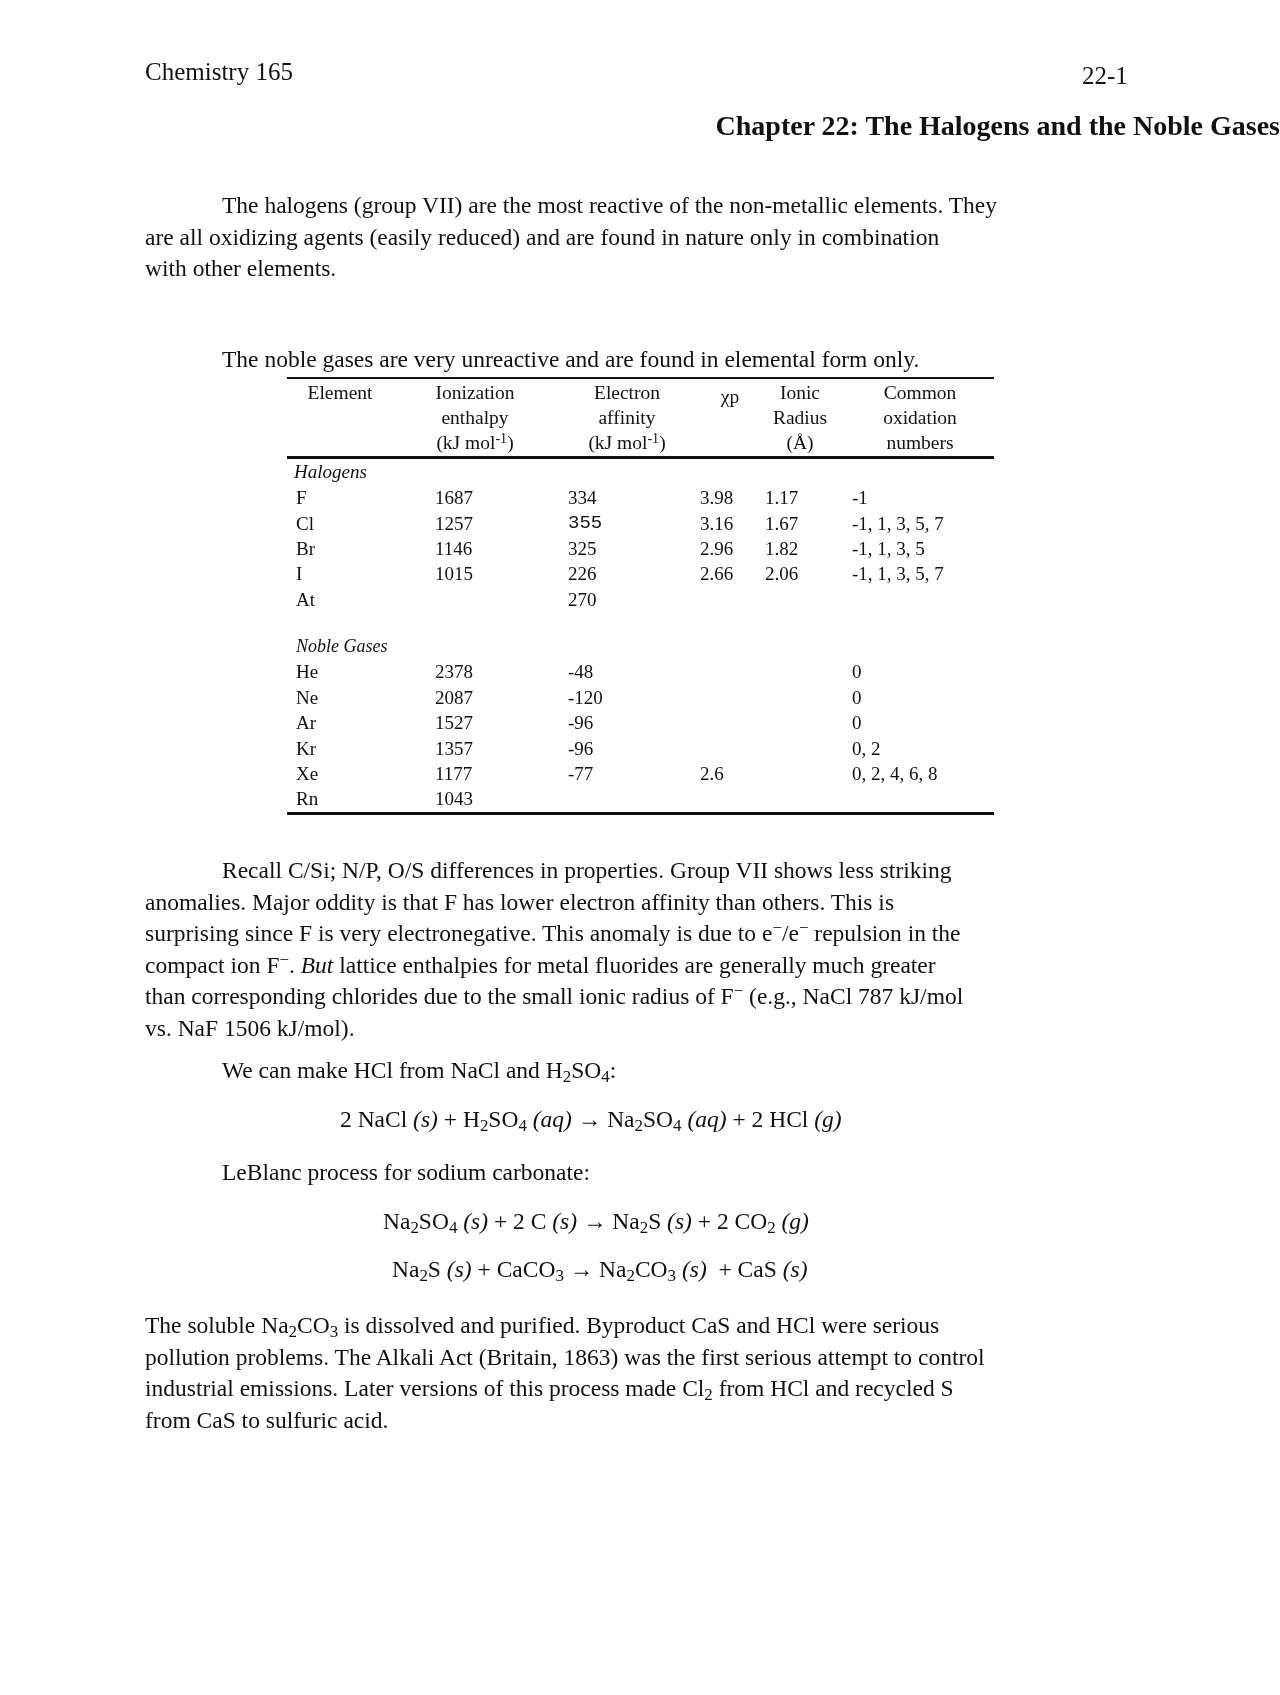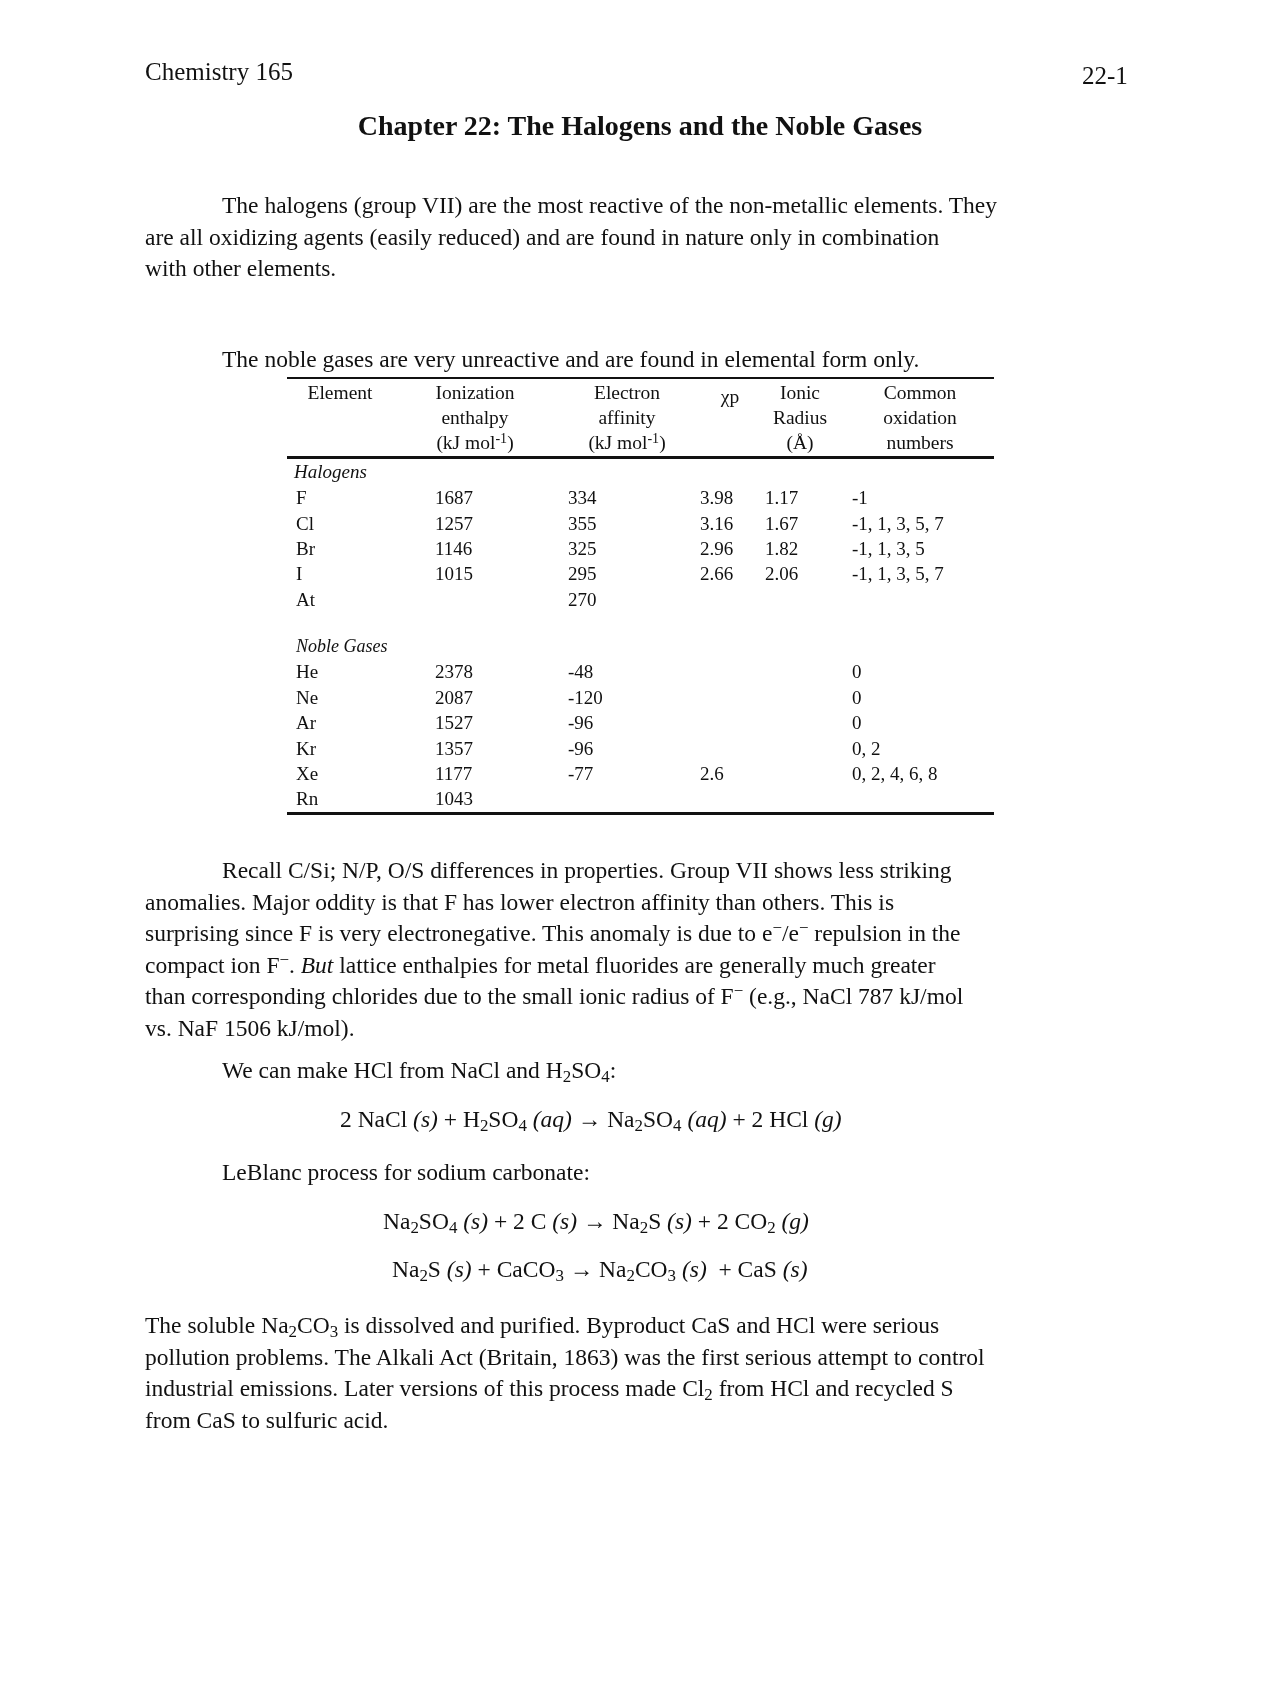--- a/index.html
+++ b/index.html
@@ -1,20 +1,20 @@
 <!DOCTYPE html>
 <html><head>
 <meta charset="utf-8">
 <style>
   html, body { margin:0; padding:0; background:#ffffff; }
   body { width:1280px; height:1695px; position:relative; overflow:hidden;
          font-family:"Liberation Serif","DejaVu Serif",serif; color:#111; }
   .abs { position:absolute; white-space:nowrap; }
   .hdr { font-size:25px; }
-  .title { font-size:28px; font-weight:bold; left:0; width:1280px; text-align:center; }
+  .title { font-size:28px; font-weight:bold; left:0; width:1280px; text-align:right; }
   .para { position:absolute; left:145px; width:990px; font-size:23.5px; line-height:31.5px; text-align:left; }
   .para .indent { display:inline-block; width:77px; }
   .line { display:block; white-space:nowrap; }
   sub { font-size:0.72em; vertical-align:-0.25em; line-height:0; }
   sup { font-size:0.72em; vertical-align:0.45em; line-height:0; }
   .rule { position:absolute; left:287px; width:707px; background:#111; }
   .th { position:absolute; font-size:19.5px; line-height:25px; text-align:center; white-space:nowrap; }
   .td { position:absolute; font-size:19px; line-height:25px; white-space:nowrap; }
   .it { font-style:italic; }
   .eq { font-size:23.5px; }
@@ -72,37 +72,37 @@
     <div class="td" style="left:296px; top:485px;">F</div>
     <div class="td" style="left:435px; top:485px;">1687</div>
     <div class="td" style="left:568px; top:485px;">334</div>
     <div class="td" style="left:700px; top:485px;">3.98</div>
     <div class="td" style="left:765px; top:485px;">1.17</div>
     <div class="td" style="left:852px; top:485px;">-1</div>
   </div>
   <div>
     <div class="td" style="left:296px; top:511px;">Cl</div>
     <div class="td" style="left:435px; top:511px;">1257</div>
-    <div class="td" style="left:568px; top:511px;">355</div>
+    <div class="td" style="left:568px; top:511px;font-family:Liberation Mono, monospace;">355</div>
     <div class="td" style="left:700px; top:511px;">3.16</div>
     <div class="td" style="left:765px; top:511px;">1.67</div>
     <div class="td" style="left:852px; top:511px;">-1, 1, 3, 5, 7</div>
   </div>
   <div>
     <div class="td" style="left:296px; top:536px;text-align:center;">Br</div>
     <div class="td" style="left:435px; top:536px;">1146</div>
     <div class="td" style="left:568px; top:536px;">325</div>
     <div class="td" style="left:700px; top:536px;">2.96</div>
     <div class="td" style="left:765px; top:536px;">1.82</div>
     <div class="td" style="left:852px; top:536px;">-1, 1, 3, 5</div>
   </div>
   <div>
     <div class="td" style="left:296px; top:561px;">I</div>
     <div class="td" style="left:435px; top:561px;">1015</div>
-    <div class="td" style="left:568px; top:561px;">295</div>
+    <div class="td" style="left:568px; top:561px;">226</div>
     <div class="td" style="left:700px; top:561px;">2.66</div>
     <div class="td" style="left:765px; top:561px;">2.06</div>
     <div class="td" style="left:852px; top:561px;">-1, 1, 3, 5, 7</div>
   </div>
   <div>
     <div class="td" style="left:296px; top:587px;">At</div>
     <div class="td" style="left:435px; top:587px;"></div>
     <div class="td" style="left:568px; top:587px;">270</div>
     <div class="td" style="left:700px; top:587px;"></div>
     <div class="td" style="left:765px; top:587px;"></div>

